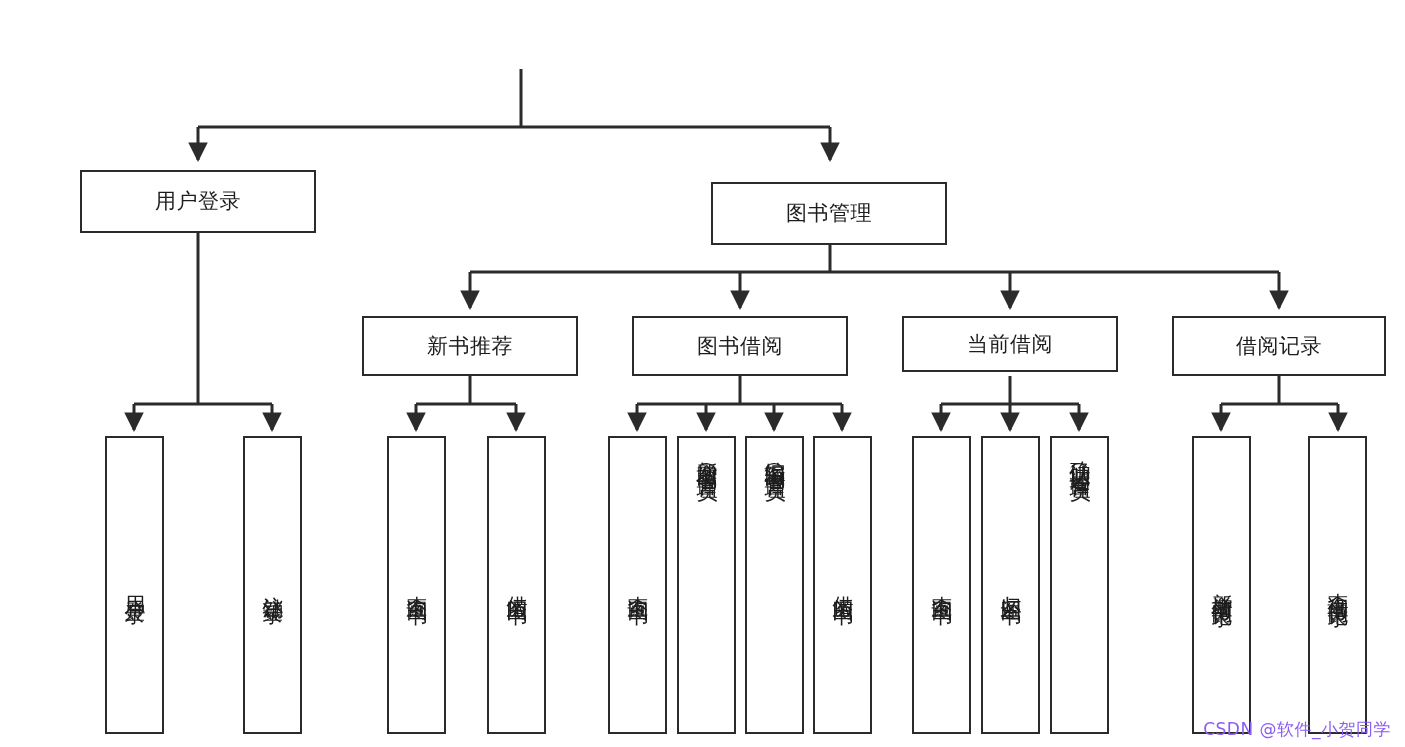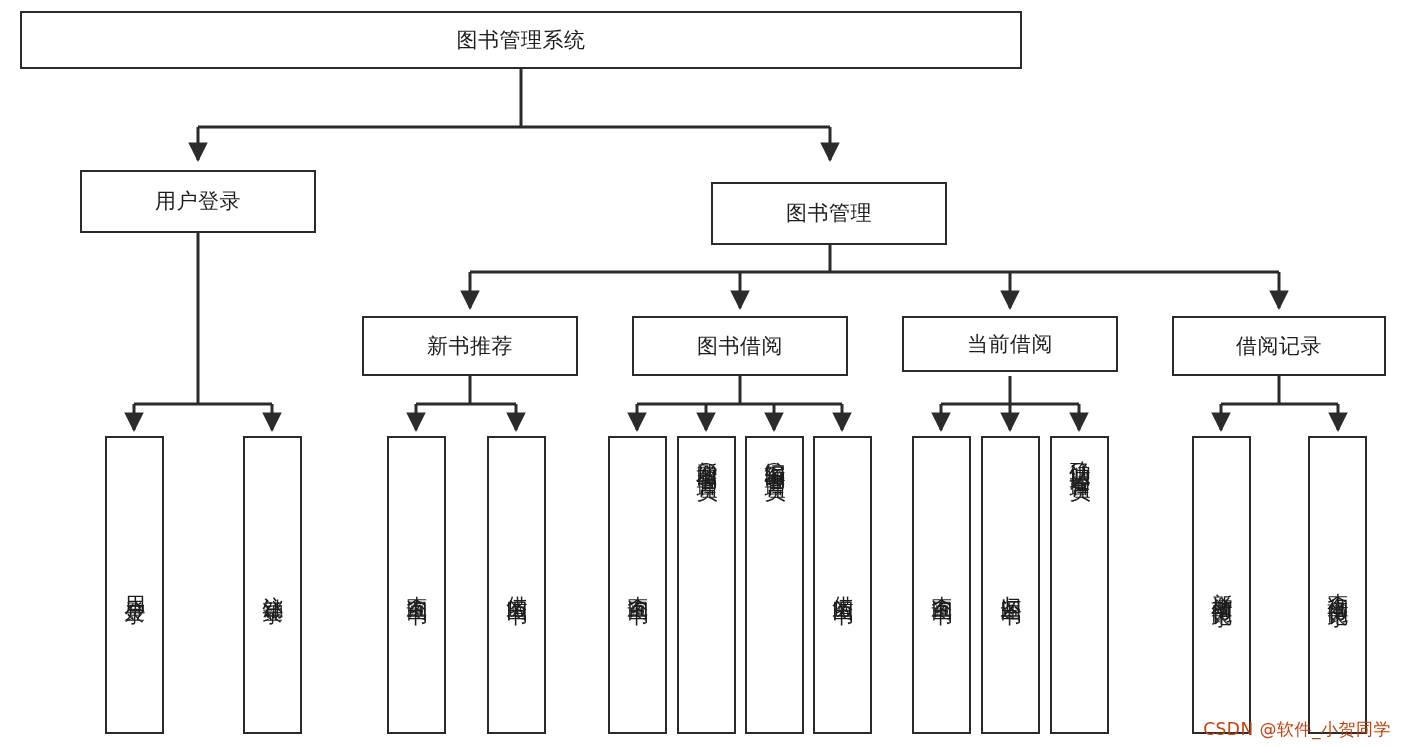--- a/index.html
+++ b/index.html
@@ -59,21 +59,21 @@
   }
   .node.vertical.centered {
     align-items: center;
     padding-top: 0;
   }
   .watermark {
     position: absolute;
     right: 14px;
     bottom: 6px;
     font-size: 17px;
-    color: #c2410c;
+    color: #8b5cf6;
     letter-spacing: 0.5px;
     white-space: nowrap;
     user-select: none;
   }
 </style>
 </head>
 <body>
 
 <div id="diagram-root">
 
@@ -120,23 +120,20 @@
       <path d="M 1010 404 L 1010 430" marker-end="url(#arrow)"></path>
       <path d="M 1079 404 L 1079 430" marker-end="url(#arrow)"></path>
 
       <path d="M 1279 376 L 1279 404"></path>
       <path d="M 1221 404 L 1338 404"></path>
       <path d="M 1221 404 L 1221 430" marker-end="url(#arrow)"></path>
       <path d="M 1338 404 L 1338 430" marker-end="url(#arrow)"></path>
     </g>
   </svg>
 
-  <div class="node horizontal" style="left:20px; top:11px; width:1002px; height:58px;">
-    <span class="node-label">图书管理系统</span>
-  </div>
 
   <div class="node horizontal" style="left:80px; top:170px; width:236px; height:63px;">
     <span class="node-label">用户登录</span>
   </div>
   <div class="node horizontal" style="left:711px; top:182px; width:236px; height:63px;">
     <span class="node-label">图书管理</span>
   </div>
 
   <div class="node horizontal" style="left:632px; top:316px; width:216px; height:60px;">
     <span class="node-label">图书借阅</span>

